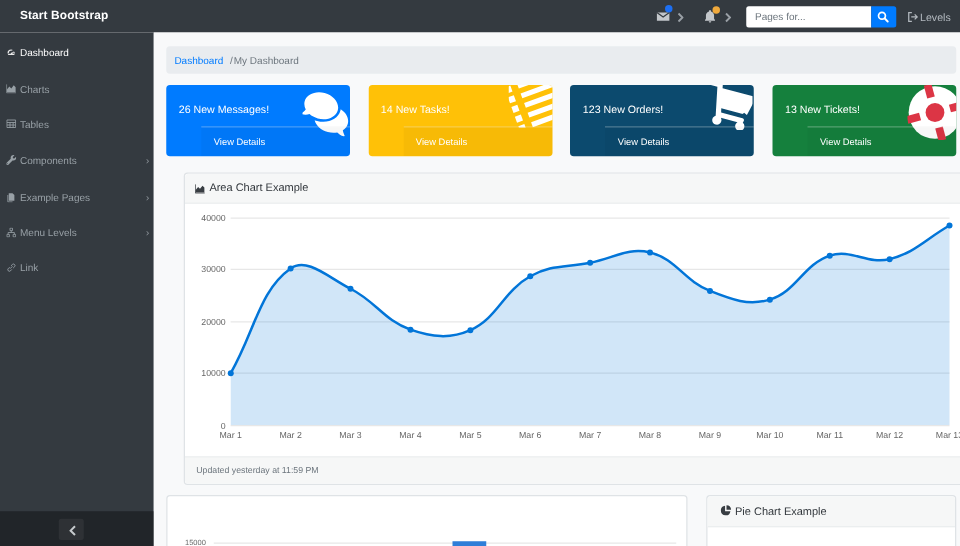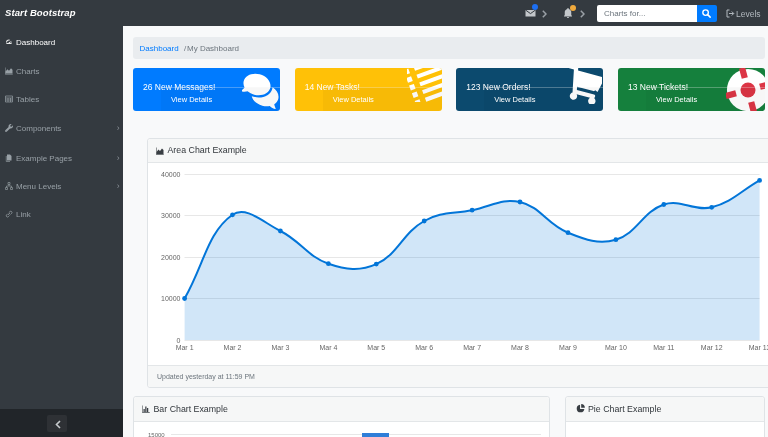--- a/index.html
+++ b/index.html
@@ -1,38 +1,38 @@
 <!DOCTYPE html>
 <html><head>
 <meta charset="utf-8">
 <style>
   * { margin:0; padding:0; box-sizing:border-box; }
   html,body { width:768px; height:437px; overflow:hidden; }
   body { font-family:"Liberation Sans", sans-serif; background:#f8f9fa; position:relative; }
   .abs { position:absolute; }
   
   #nav { left:0; top:0; width:768px; height:26px; background:#343a40; }
-  #brand { left:5px; top:7px; font-size:9.5px; font-weight:600; color:#fff; letter-spacing:0.1px;font-style:italic; }
+  #brand { left:16px; top:7px; font-size:9.5px; font-weight:600; color:#fff; letter-spacing:0.1px; }
   #searchbox { left:597px; top:4.5px; width:100px; height:17px; background:#fff; border-radius:2px 0 0 2px; }
   #searchph { left:604px; top:8.5px; font-size:8px; color:#6c757d; }
   #searchbtn { left:697px; top:4.5px; width:20px; height:17px; background:#007bff; border-radius:0 2px 2px 0; }
   #logout { left:736px; top:8.5px; font-size:8.5px; color:#b3b9bf; }
   
   #sidebar { left:0; top:26px; width:123px; height:411px; background:#343a40; }
   .sitem { position:absolute; left:0; width:123px; height:28px; font-size:8px; color:#98a0a6; }
   .sitem .txt { position:absolute; left:16px; top:10px; }
   .sitem .ic { position:absolute; left:5px; top:10px; width:8px; height:8px; }
   .sitem .chev { position:absolute; right:3.5px; top:9px; font-size:8.5px; color:#8a9197; }
   #sfoot { left:0; top:409px; width:123px; height:28px; background:#212529; }
   #sfbtn { left:47px; top:415px; width:20px; height:17px; background:rgba(255,255,255,0.06); border-radius:2px; }
   
   #content { left:123px; top:26px; width:645px; height:411px; background:#f8f9fa; }
   #crumb { left:10px; top:10.5px; width:632px; height:22.5px; background:#e9ecef; border-radius:3px; font-size:8px; }
   
-  .ccard { position:absolute; top:42px; width:147px; height:43px; border-radius:3px; overflow:hidden; color:#fff; }
+  .ccard { position:absolute; top:42px; width:147px; height:57px; border-radius:3px; overflow:hidden; color:#fff; }
   .ccard .title { position:absolute; left:10px; top:13.5px; font-size:8.5px; }
   .ccard .foot { position:absolute; left:0; bottom:0; width:100%; height:24px; background:rgba(0,0,0,0.03); border-top:1px solid rgba(255,255,255,0.28);margin-left:28px; }
   .ccard .vd { position:absolute; left:10px; top:7px; font-size:7.5px; }
   .ccard .fc { position:absolute; right:8px; top:6px; font-size:8px; }
   .bigicon { position:absolute; }
   
   .wcard { position:absolute; background:#fff; border:1px solid #dfe3e6; border-radius:3px; }
   .whead { position:absolute; left:0; top:0; width:100%; height:24.5px; background:#f6f7f7; border-bottom:1px solid #e3e6e8; border-radius:3px 3px 0 0; }
   .whead .htxt { position:absolute; left:19.5px; top:6.5px; font-size:8.8px; color:#32373c; }
   .wfoot { position:absolute; left:0; bottom:0; width:100%; height:22px; background:#f6f7f7; border-top:1px solid #e3e6e8; border-radius:0 0 3px 3px; }
@@ -51,21 +51,21 @@
     <path d="M0.8 0.8 L4 4 L0.8 7.2" stroke="#9aa0a6" stroke-width="1.5" fill="none"></path>
   </svg>
 <svg class="abs" style="left:562px;top:7px" width="12" height="12" viewBox="0 0 24 24">
     <path d="M12 2 C11 2 10.5 2.6 10.5 3.5 L10.5 4.2 C7.6 4.9 5.5 7.4 5.5 10.5 L5.5 16 L4 18 L4 19 L20 19 L20 18 L18.5 16 L18.5 10.5 C18.5 7.4 16.4 4.9 13.5 4.2 L13.5 3.5 C13.5 2.6 13 2 12 2 Z M10 20 C10 21.2 10.9 22 12 22 C13.1 22 14 21.2 14 20 Z" fill="#c3c7cb"></path>
   </svg>
 <div class="abs" style="left:569.5px;top:4.5px;width:6.5px;height:6.5px;border-radius:50%;background:#f0a93c"></div>
 <svg class="abs" style="left:579.5px;top:9.5px" width="5" height="8" viewBox="0 0 5 8">
     <path d="M0.8 0.8 L4 4 L0.8 7.2" stroke="#9aa0a6" stroke-width="1.5" fill="none"></path>
   </svg>
 <div class="abs" id="searchbox"></div>
-<div class="abs" id="searchph">Charts for...</div>
+<div class="abs" id="searchph">Pages for...</div>
 <div class="abs" id="searchbtn"></div>
 <svg class="abs" style="left:701px;top:8px" width="11" height="11" viewBox="0 0 24 24">
     <circle cx="10" cy="10" r="6" fill="none" stroke="#fff" stroke-width="3"></circle>
     <path d="M14.5 14.5 L20 20" stroke="#fff" stroke-width="3.4" stroke-linecap="round"></path>
   </svg>
 <svg class="abs" style="left:726px;top:9px" width="9" height="9" viewBox="0 0 18 18">
     <path d="M7 2 L2 2 L2 16 L7 16" fill="none" stroke="#b3b9bf" stroke-width="2"></path>
     <path d="M6 9 L15 9 M11.5 5 L15.5 9 L11.5 13" fill="none" stroke="#b3b9bf" stroke-width="2"></path>
   </svg>
 <div class="abs" id="logout">Levels</div>
@@ -242,27 +242,20 @@
           <text x="563.7" y="187.3">Mar 12</text>
           <text x="611.6" y="187.3">Mar 13</text>
       </g>
     </svg>
     <div class="wfoot">
         <span style="position:absolute;left:9px;top:7px;font-size:7px;color:#6c757d">Updated yesterday at 11:59 PM</span>
       </div>
   </div>
 
   <div class="wcard" style="left:10px;top:370px;width:416.5px;height:80px">
-    <div class="whead">
-        <svg style="position:absolute;left:8px;top:8px" width="8" height="8" viewBox="0 0 16 16">
-          <path d="M3 14 L3 8 L5.5 8 L5.5 14 Z M6.5 14 L6.5 3 L9 3 L9 14 Z M10 14 L10 6 L12.5 6 L12.5 14 Z" fill="#383d42"></path>
-          <path d="M0.5 1 L0.5 15 L15.5 15" stroke="#383d42" stroke-width="1.4" fill="none"></path>
-        </svg>
-        <span class="htxt">Bar Chart Example</span>
-      </div>
     <div style="position:absolute;left:14px;top:34.5px;font-size:6px;color:#666">15000</div>
     <div style="position:absolute;left:37px;top:37px;width:370px;height:1px;background:#e7e7e7"></div>
     <div style="position:absolute;left:228px;top:35.5px;width:27px;height:45px;background:#2f7ed8"></div>
   </div>
 
   <div class="wcard" style="left:442px;top:370px;width:200px;height:80px">
     <div class="whead">
         <svg style="position:absolute;left:10px;top:6.5px" width="9" height="9" viewBox="0 0 16 16">
           <path d="M7.2 1.2 A 6.8 6.8 0 1 0 14.8 8.8 L 7.2 8.8 Z" fill="#383d42"></path>
           <path d="M9.2 0.2 A 6.8 6.8 0 0 1 15.8 6.8 L 9.2 6.8 Z" fill="#383d42"></path>

